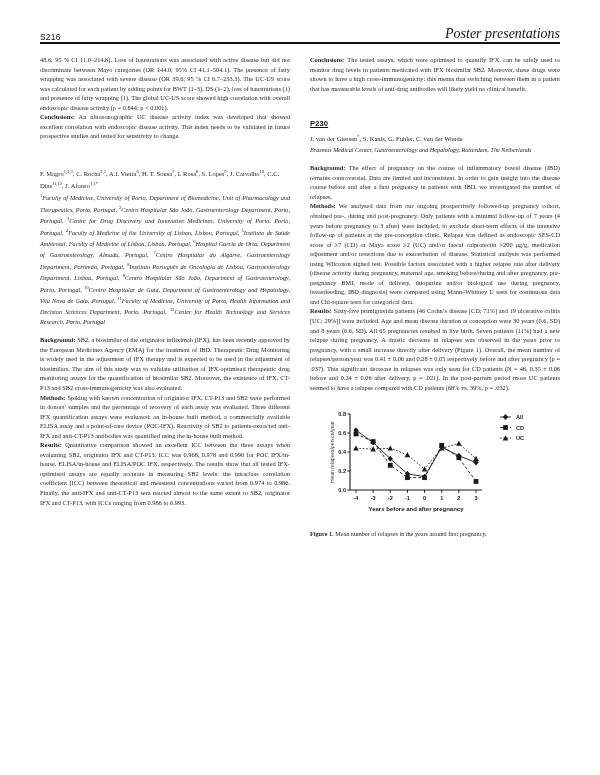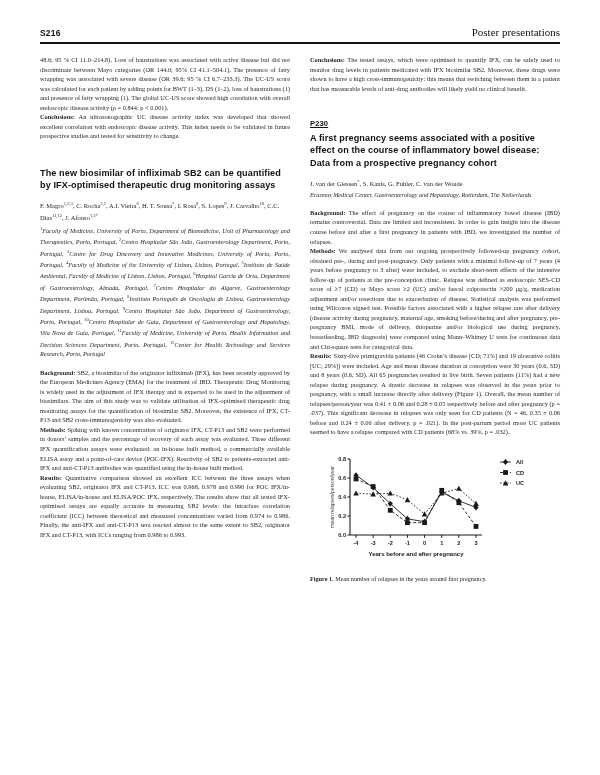--- a/index.html
+++ b/index.html
@@ -27,28 +27,29 @@
   .runhead {
     position: absolute;
     left: 40px; top: 26px;
     width: 520px;
     display: flex;
     justify-content: space-between;
     align-items: flex-end;
   }
   .runhead-left {
     font-family: "Liberation Sans", "DejaVu Sans", sans-serif;
-    font-weight: bold;
+    font-weight: normal;
     font-size: 8.5px;
     letter-spacing: .2px;
     color: #111;
   }
   .runhead-right {
     font-family: "Liberation Serif", "DejaVu Serif", serif;
-    font-size: 11px;
+    font-style: italic;
+    font-size: 14px;
     color: #111;
   }
   .runrule {
     position: absolute;
     left: 40px; top: 42px;
     width: 520px; height: 2.1px;
     background: #111;
   }
 
   
@@ -173,21 +174,20 @@
   <div class="cols">
 
     <div class="col">
 
       <p class="body">48.6; 95 % CI 11.0–214.8). Loss of haustrations was associated with active disease but did not discriminate between Mayo categories (OR 144.0; 95% CI 41.1–504.1). The presence of fatty wrapping was associated with severe disease (OR 39.6; 95 % CI 6.7–233.3). The UC-US score was calculated for each patient by adding points for BWT (1–3), DS (1–2), loss of haustrations (1) and presence of fatty wrapping (1). The global UC-US score showed high correlation with overall endoscopic disease activity (ρ = 0.844; p &lt; 0.001).</p>
 
       <p class="body"><span class="lead">Conclusions:</span><span> An ultrasonographic UC disease activity index was developed that showed excellent correlation with endoscopic disease activity. This index needs to be validated in future prospective studies and tested for sensitivity to change.</span></p>
 
       <div class="spacer-lg"></div>
 
-      <div class="abs-title">The new biosimilar of infliximab SB2 can be quantified by IFX-optimised therapeutic drug monitoring assays</div>
 
       <p class="authors">F. Magro<sup>1,2,3</sup>, C. Rocha<sup>‌3,1</sup>, A.I. Vieira<sup>6</sup>, H. T. Sousa<sup>7</sup>, I. Rosa<sup>8</sup>, S. Lopes<sup>9</sup>, J. Carvalho<sup>10</sup>, C.C. Dias<sup>11,12</sup>, J. Afonso<sup>1,3‌*</sup></p>
       <p class="affil"><sup>1</sup>Faculty of Medicine, University of Porto, Department of Biomedicine, Unit of Pharmacology and Therapeutics, Porto, Portugal, <sup>2</sup>Centro Hospitalar São João, Gastroenterology Department, Porto, Portugal, <sup>3</sup>Centre for Drug Discovery and Innovative Medicines, University of Porto, Porto, Portugal, <sup>4</sup>Faculty of Medicine of the University of Lisbon, Lisbon, Portugal, <sup>5</sup>Instituto de Saúde Ambiental, Faculty of Medicine of Lisbon, Lisbon, Portugal, <sup>6</sup>Hospital Garcia de Orta, Department of Gastroenterology, Almada, Portugal, <sup>7</sup>Centro Hospitalar do Algarve, Gastroenterology Department, Portimão, Portugal, <sup>8</sup>Instituto Português de Oncologia de Lisboa, Gastroenterology Department, Lisboa, Portugal, <sup>9</sup>Centro Hospitalar São João, Department of Gastroenterology, Porto, Portugal, <sup>10</sup>Centro Hospitalar de Gaia, Department of Gastroenterology and Hepatology, Vila Nova de Gaia, Portugal, <sup>11</sup>Faculty of Medicine, University of Porto, Health Information and Decision Sciences Department, Porto, Portugal, <sup>12</sup>Center for Health Technology and Services Research, Porto, Portugal</p>
 
       <div class="spacer-sm"></div>
 
       <p class="body"><span class="lead">Background:</span><span> SB2, a biosimilar of the originator infliximab (IFX), has been recently approved by the European Medicines Agency (EMA) for the treatment of IBD. Therapeutic Drug Monitoring is widely used in the adjustment of IFX therapy and is expected to be used in the adjustment of biosimilars. The aim of this study was to validate utilisation of IFX-optimised therapeutic drug monitoring assays for the quantification of biosimilar SB2. Moreover, the existence of IFX, CT-P13 and SB2 cross-immunogenicity was also evaluated.</span></p>
 
       <p class="body"><span class="lead">Methods:</span><span> Spiking with known concentration of originator IFX, CT-P13 and SB2 were performed in donors’ samples and the percentage of recovery of each assay was evaluated. Three different IFX quantification assays were evaluated: an in-house built method, a commercially available ELISA assay and a point-of-care device (POC-IFX). Reactivity of SB2 to patients-extracted anti-IFX and anti-CT-P13 antibodies was quantified using the in-house built method.</span></p>
 
@@ -195,21 +195,20 @@
 
     </div>
 
     <div class="col">
 
       <p class="body"><span class="lead">Conclusions:</span><span> The tested assays, which were optimised to quantify IFX, can be safely used to monitor drug levels in patients medicated with IFX bicsimilar SB2. Moreover, these drugs were shown to have a high cross-immunogenicity: this means that switching between them in a patient that has measurable levels of anti-drug antibodies will likely yield no clinical benefit.</span></p>
 
       <div class="spacer-lg"></div>
 
       <div class="abs-num">P230</div>
-      <div class="abs-title">A first pregnancy seems associated with a positive effect on the course of inflammatory bowel disease: Data from a prospective pregnancy cohort</div>
 
       <p class="authors">J. van der Giessen<sup>*</sup>, S. Kanis, G. Fuhler, C. van der Woude</p>
       <p class="affil">Erasmus Medical Center, Gastroenterology and Hepatology, Rotterdam, The Netherlands</p>
 
       <div class="spacer-sm"></div>
 
       <p class="body"><span class="lead">Background:</span><span> The effect of pregnancy on the course of inflammatory bowel disease (IBD) remains controversial. Data are limited and inconsistent. In order to gain insight into the disease course before and after a first pregnancy in patients with IBD, we investigated the number of relapses.</span></p>
 
       <p class="body"><span class="lead">Methods:</span><span> We analysed data from our ongoing prospectively followed-up pregnancy cohort, obtained pre-, during and post-pregnancy. Only patients with a minimal follow-up of 7 years (4 years before pregnancy to 3 after) were included, to exclude short-term effects of the intensive follow-up of patients at the pre-conception clinic. Relapse was defined as endoscopic SES-CD score of ≥7 (CD) or Mayo score ≥2 (UC) and/or faecal calprotectin &gt;200 μg/g, medication adjustment and/or resections due to exacerbation of disease. Statistical analysis was performed using Wilcoxon signed test. Possible factors associated with a higher relapse rate after delivery (disease activity during pregnancy, maternal age, smoking before/during and after pregnancy, pre-pregnancy BMI, mode of delivery, thiopurine and/or biological use during pregnancy, breastfeeding, IBD diagnosis) were compared using Mann–Whitney U tests for continuous data and Chi-square tests for categorical data.</span></p>
 

